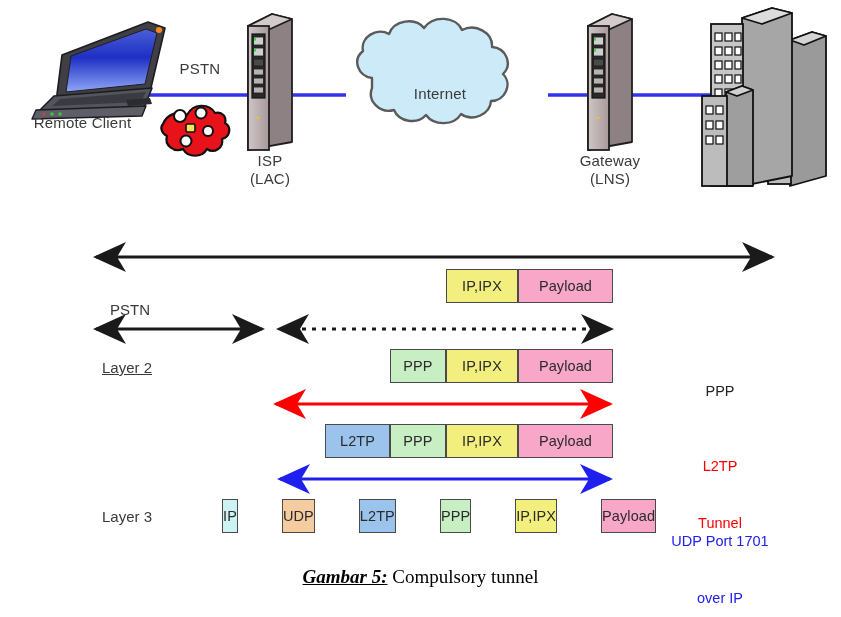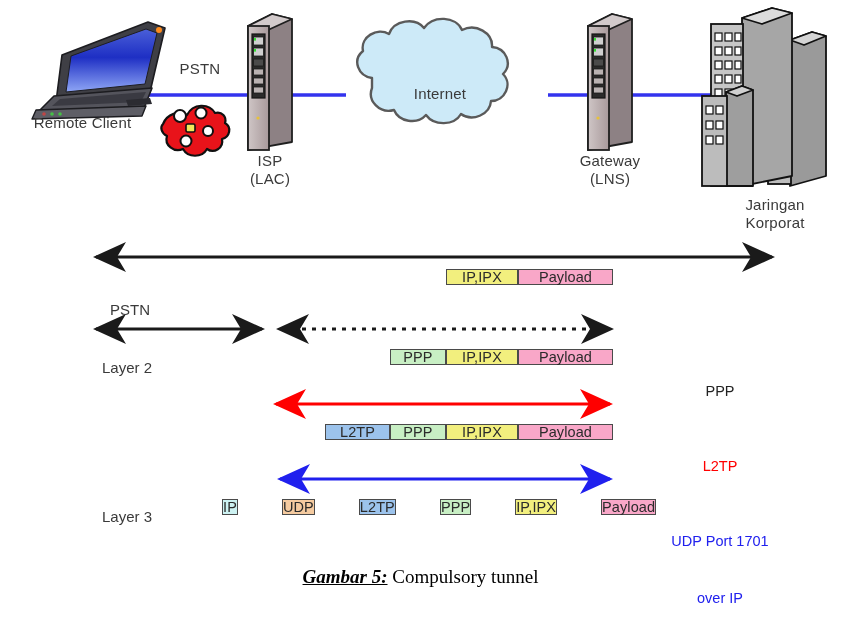--- a/index.html
+++ b/index.html
@@ -7,21 +7,21 @@
        font-family:"Liberation Sans",sans-serif;color:#333;}
   .fig{position:absolute;left:0;top:0;width:841px;height:617px;}
   svg.layer{position:absolute;left:0;top:0;width:841px;height:617px;overflow:visible;}
   .nodelabel{position:absolute;text-align:center;font-size:15px;color:#3a3a3a;
              line-height:18px;letter-spacing:.2px;white-space:pre;}
   .axislabel{position:absolute;font-size:15px;color:#3a3a3a;white-space:pre;line-height:19px;}
   .annot{position:absolute;text-align:center;font-size:14.5px;line-height:19px;white-space:pre;}
   .annot.black{color:#222;}
   .annot.red{color:#ff0000;}
   .annot.blue{color:#2020ee;}
-  .pktrow{position:absolute;display:flex;height:16px;box-sizing:border-box;border-radius:10px;}
+  .pktrow{position:absolute;display:flex;height:34px;box-sizing:border-box;border-radius:10px;}
   .seg{box-sizing:border-box;border:1.4px solid #4a4a4a;border-right-width:.7px;
        border-left-width:.7px;display:flex;align-items:center;justify-content:center;
        font-size:14.5px;color:#2b2b2b;letter-spacing:.1px;}
   .seg:first-child{border-left-width:1.4px;}
   .seg:last-child{border-right-width:1.4px;}
   .caption{position:absolute;left:0;width:841px;text-align:center;
            font-family:"Liberation Serif",serif;font-size:19px;color:#000;}
   .caption b{font-weight:bold;font-style:italic;text-decoration:underline;}
 </style>
 </head>
@@ -202,38 +202,36 @@
     </g>
   </svg>
 
   <div class="nodelabel" style="left:0px;top:114px;width:165px;">Remote Client</div>
   <div class="nodelabel" style="left:155px;top:60px;width:90px;">PSTN</div>
   <div class="nodelabel" style="left:222px;top:152px;width:96px;">ISP
 (LAC)</div>
   <div class="nodelabel" style="left:385px;top:85px;width:110px;">Internet</div>
   <div class="nodelabel" style="left:560px;top:152px;width:100px;">Gateway
 (LNS)</div>
-  <div class="nodelabel" style="left:715px;top:196px;width:120px;">Jaringan
-Korporat</div>
 
   <svg class="layer" viewBox="0 0 841 617">
 
     <line x1="96" y1="257" x2="772" y2="257" stroke="#1a1a1a" stroke-width="3" marker-start="url(#arrHeadL)" marker-end="url(#arrHeadR)"></line>
 
     <line x1="96" y1="329" x2="262" y2="329" stroke="#1a1a1a" stroke-width="3" marker-start="url(#arrHeadL)" marker-end="url(#arrHeadR)"></line>
 
     <line x1="282" y1="329" x2="608" y2="329" stroke="#1a1a1a" stroke-width="3" stroke-dasharray="4 6" stroke-linecap="butt" marker-start="url(#dotL)" marker-end="url(#dotR)"></line>
 
     <line x1="276" y1="404" x2="610" y2="404" stroke="#ff0000" stroke-width="3" marker-start="url(#arrRedL)" marker-end="url(#arrRedR)"></line>
 
     <line x1="280" y1="479" x2="610" y2="479" stroke="#2020ee" stroke-width="3" marker-start="url(#arrBluL)" marker-end="url(#arrBluR)"></line>
   </svg>
 
   <div class="axislabel" style="left:110px;top:300px;">PSTN</div>
-  <div class="axislabel" style="left:102px;top:358px;">Layer 2</div>
+  <div class="axislabel" style="left:102px;top:358px;text-decoration:underline;">Layer 2</div>
   <div class="axislabel" style="left:102px;top:507px;">Layer 3</div>
 
   <div id="pkt-packet-ip" class="pktrow" style="top: 269px; left: 446px; width: 167px;">
       <div class="seg" style="width: 72px; background: rgb(242, 239, 126);">IP,IPX</div>
       <div class="seg" style="width: 95px; background: rgb(249, 167, 200);">Payload</div>
     </div>
   <div id="pkt-packet-ppp" class="pktrow" style="top: 349px; left: 390px; width: 223px;">
       <div class="seg" style="width: 56px; background: rgb(200, 239, 196);">PPP</div>
       <div class="seg" style="width: 72px; background: rgb(242, 239, 126);">IP,IPX</div>
       <div class="seg" style="width: 95px; background: rgb(249, 167, 200);">Payload</div>
@@ -251,20 +249,21 @@
       <div class="seg" style="width: 56px; background: rgb(200, 239, 196);">PPP</div>
       <div class="seg" style="width: 72px; background: rgb(242, 239, 126);">IP,IPX</div>
       <div class="seg" style="width: 95px; background: rgb(249, 167, 200);">Payload</div>
     </div>
 
   <div class="annot black" style="left:630px;top:344px;width:180px;">
     <div>PPP</div>
   </div>
   <div class="annot red" style="left:630px;top:419px;width:180px;">
     <div>L2TP</div>
+    <div>Tunnel</div>
   </div>
   <div class="annot blue" style="left:620px;top:494px;width:200px;">
     <div>UDP Port 1701</div>
     <div>over IP</div>
   </div>
 
   <div class="caption" style="top:566px;">
     <b>Gambar 5:</b><span> Compulsory tunnel</span>
   </div>
 

